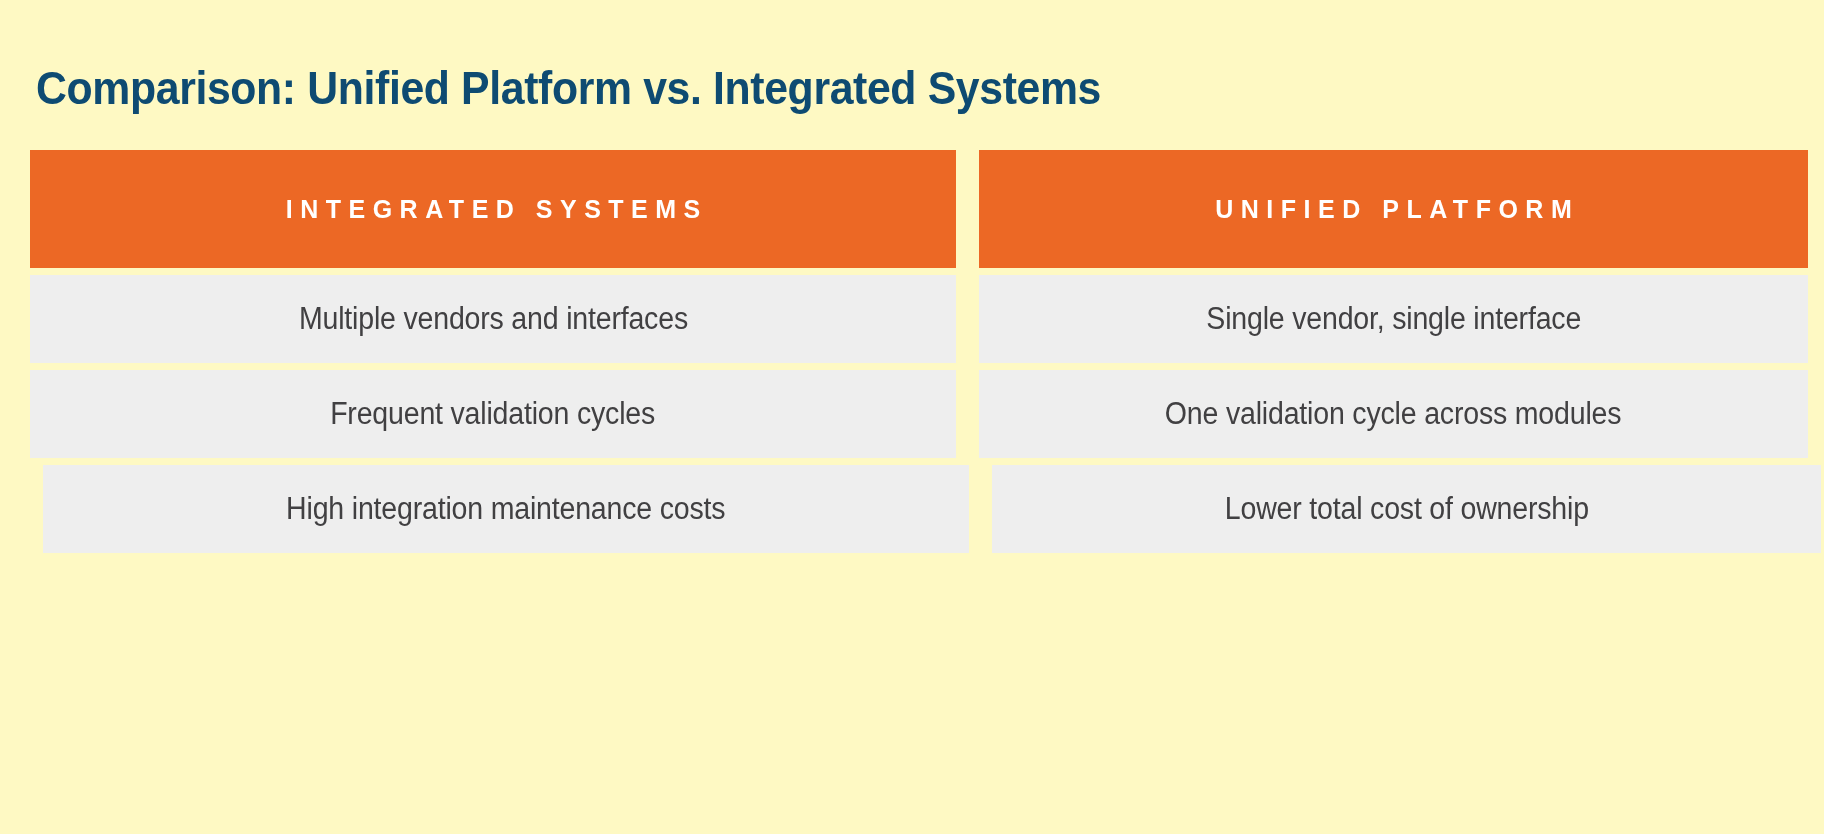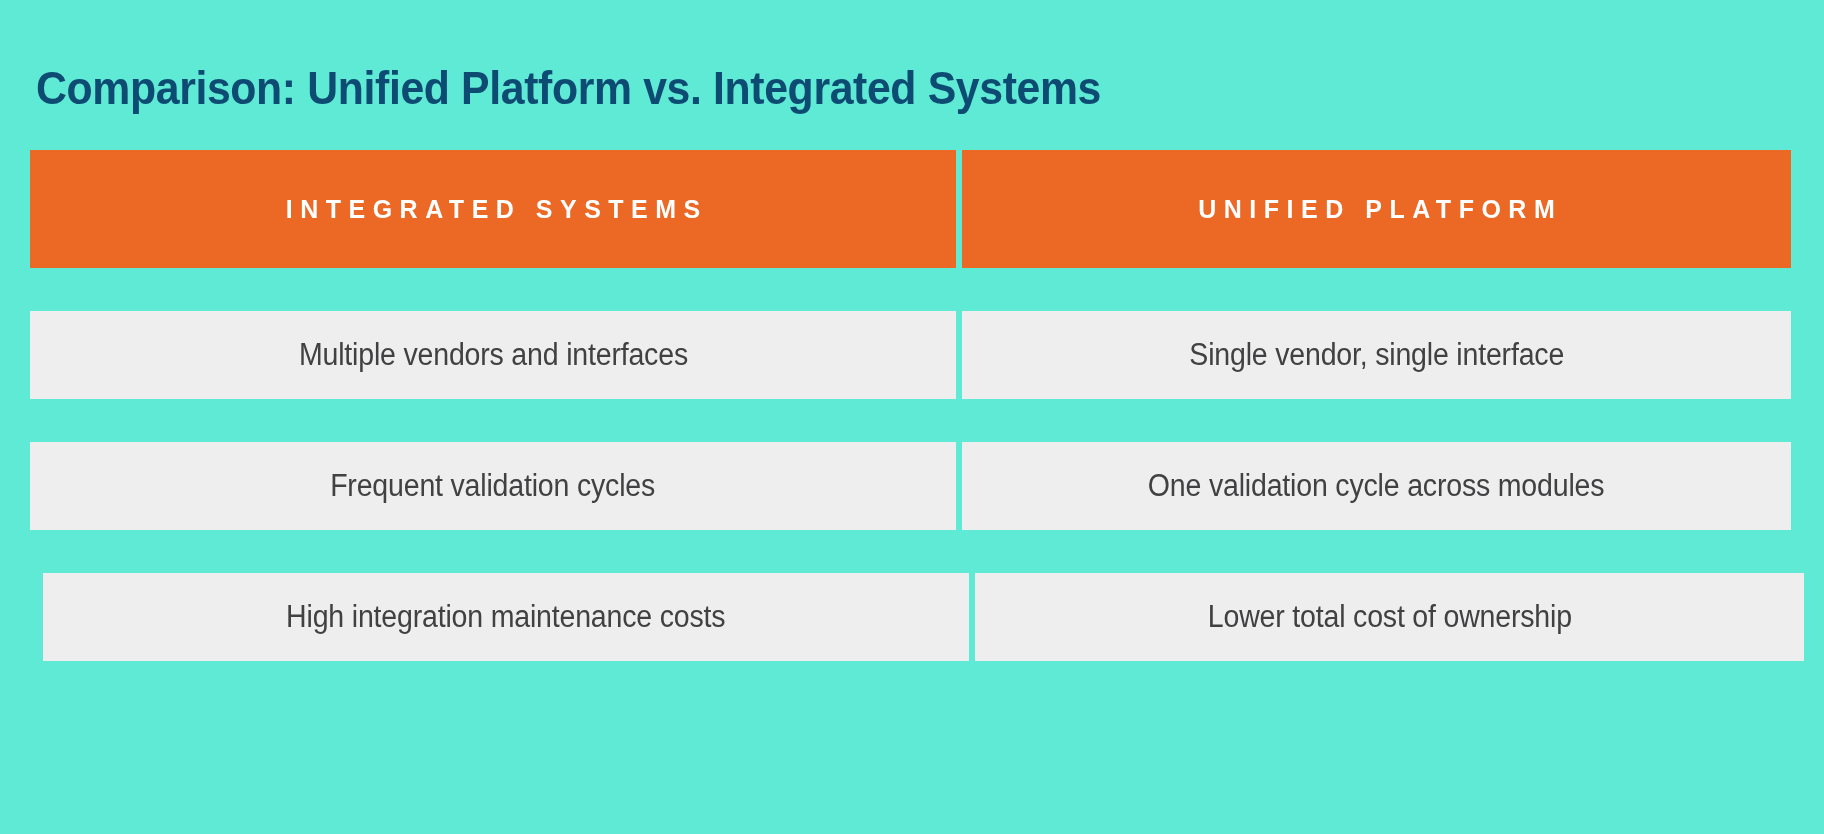--- a/index.html
+++ b/index.html
@@ -11,21 +11,21 @@
   body {
     width: 1824px;
     height: 834px;
     font-family: "Liberation Sans", "DejaVu Sans", sans-serif;
     overflow: hidden;
   }
   .slide {
     position: relative;
     width: 1824px;
     height: 834px;
-    background: #5eead4;
+    background: #fef9c3;
     box-sizing: border-box;
   }
 
   
   .slide-title {
     position: absolute;
     left: 36px;
     top: 30px;
     width: 1740px;
     font-size: 46px;
@@ -45,21 +45,21 @@
     left: 30px;
     top: 150px;
     width: 1762px;
     display: flex;
     flex-direction: column;
   }
 
   .cmp-row {
     display: flex;
     width: 100%;
-    column-gap: 6px;
+    column-gap: 23px;
     margin-bottom: 7px;
   }
   .cmp-row:last-child { margin-bottom: 0; padding-left: 13px; }
 
   .cmp-cell {
     box-sizing: border-box;
     display: flex;
     align-items: center;
     justify-content: center;
     text-align: center;
@@ -83,21 +83,20 @@
   }
 
   
   .cmp-row.body .cmp-cell {
     height: 88px;
     color: #414042;
     font-size: 31px;
     font-weight: 400;
     font-family: "Liberation Sans Narrow", "Liberation Sans", "DejaVu Sans", sans-serif;
     letter-spacing: -0.2px;
-    margin-top: 36px;
   }
   .cmp-row.body .cmp-cell .cell-text {
     display: inline-block;
     transform: scaleX(0.92);
     transform-origin: center center;
     white-space: nowrap;
   }
 
   .cmp-row.body.shade-a .cmp-cell { background: #EEEEEE; }
   .cmp-row.body.shade-b .cmp-cell { background: #D5D8DB; }

